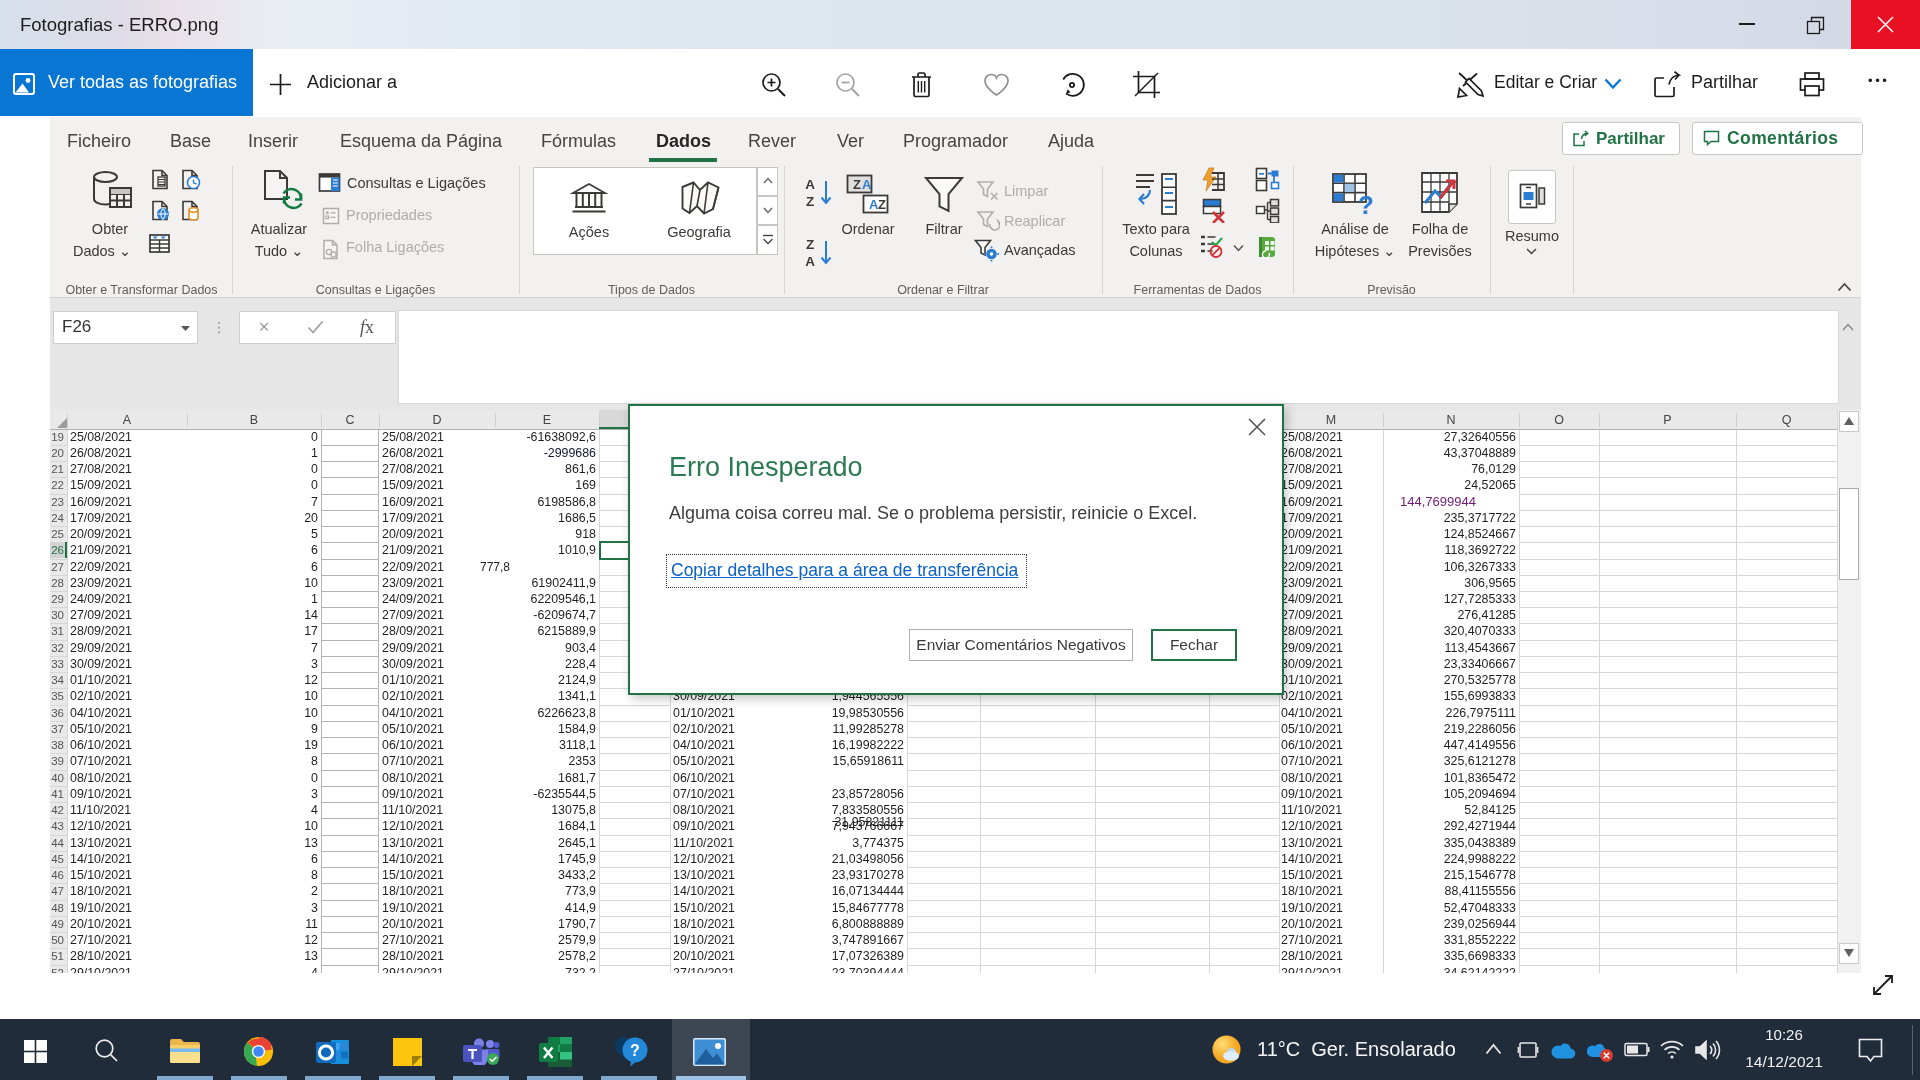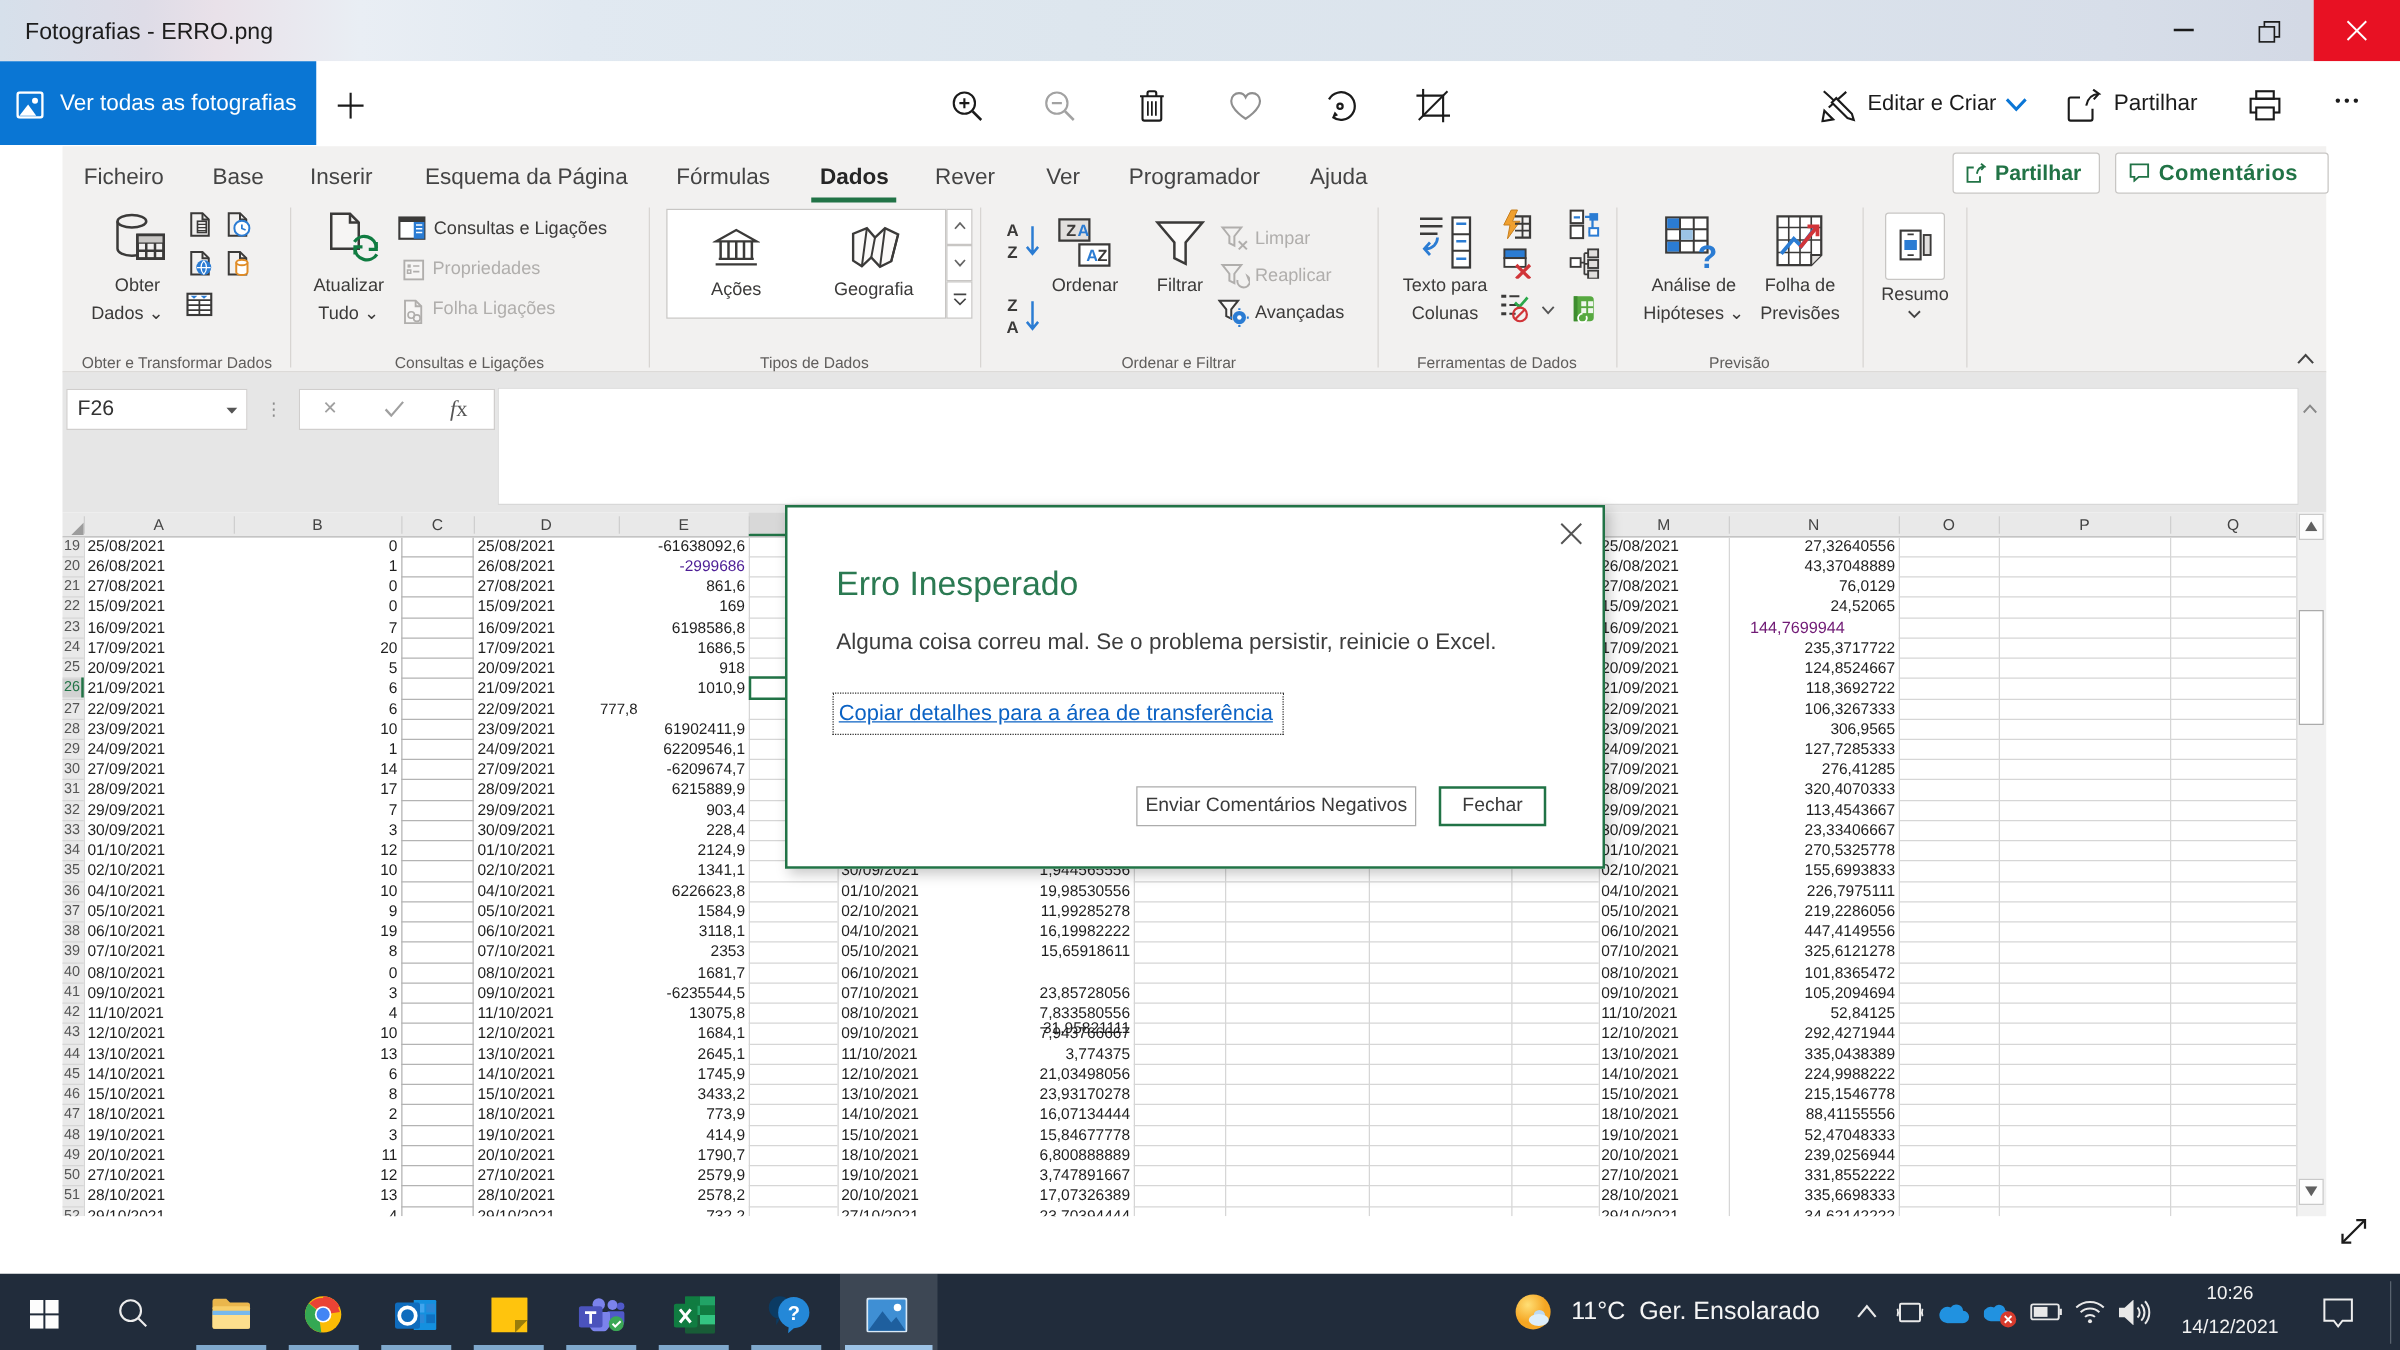--- a/index.html
+++ b/index.html
@@ -22,20 +22,21 @@
 <div style="position:absolute;left:0px;top:49px;width:253px;height:67px;background:#0a76d4;"></div>
 <svg style="position:absolute;left:13px;top:73px;" width="22" height="22" viewBox="0 0 22 22">
       <rect x="1" y="1" width="20" height="20" rx="2" fill="none" stroke="#fff" stroke-width="2"></rect>
       <circle cx="15" cy="7.5" r="2.4" fill="#fff"></circle>
       <path d="M2.5 19.5 L9.5 10.5 L16 19.5 Z" fill="#fff"></path>
     </svg>
 <div style="position:absolute;left:48px;top:49px;width:210px;height:67px;font-size:18px;color:#fff;text-align:left;font-weight:normal;line-height:67px;white-space:nowrap;">Ver todas as fotografias</div>
 <svg style="position:absolute;left:270px;top:74px;" width="21" height="21" viewBox="0 0 21 21" stroke="#1b1b1b" stroke-width="1.7">
       <path d="M10.5 0 V21 M0 10.5 H21"></path>
     </svg>
+<div style="position:absolute;left:307px;top:49px;width:160px;height:67px;font-size:18px;color:#1b1b1b;text-align:left;font-weight:normal;line-height:67px;white-space:nowrap;">Adicionar a</div>
 <svg style="position:absolute;left:761px;top:72px;" width="26" height="26" viewBox="0 0 26 26" fill="none" stroke="#1b1b1b" stroke-width="1.7">
       <circle cx="10.5" cy="10.5" r="8.5"></circle>
       <path d="M17 17 L24 24" stroke-width="2"></path>
       <path d="M10.5 6.5 V14.5 M6.5 10.5 H14.5"></path>
     </svg>
 <svg style="position:absolute;left:835px;top:72px;" width="26" height="26" viewBox="0 0 26 26" fill="none" stroke="#a2a2a2" stroke-width="1.7">
       <circle cx="10.5" cy="10.5" r="8.5"></circle>
       <path d="M17 17 L24 24" stroke-width="2"></path>
       <path d="M6.5 10.5 H14.5"></path>
     </svg>
@@ -750,21 +751,21 @@
 <div style="position:absolute;left:48px;top:534.52px;width:16px;height:16px;font-size:11.5px;color:#555;text-align:right;font-weight:normal;line-height:16px;white-space:nowrap;">52</div>
 <div style="position:absolute;left:70px;top:-1.3999999999999773px;width:116px;height:16px;font-size:12.4px;color:#1f1f1f;text-align:left;font-weight:normal;line-height:16px;white-space:nowrap;">25/08/2021</div>
 <div style="position:absolute;left:200px;top:-1.3999999999999773px;width:118px;height:16px;font-size:12.4px;color:#1f1f1f;text-align:right;font-weight:normal;line-height:16px;white-space:nowrap;">0</div>
 <div style="position:absolute;left:382px;top:-1.3999999999999773px;width:112px;height:16px;font-size:12.4px;color:#1f1f1f;text-align:left;font-weight:normal;line-height:16px;white-space:nowrap;">25/08/2021</div>
 <div style="position:absolute;left:480px;top:-1.3999999999999773px;width:116px;height:16px;font-size:12.4px;color:#1f1f1f;text-align:right;font-weight:normal;line-height:16px;white-space:nowrap;">-61638092,6</div>
 <div style="position:absolute;left:1281px;top:-1.3999999999999773px;width:102px;height:16px;font-size:12.4px;color:#1f1f1f;text-align:left;font-weight:normal;line-height:16px;white-space:nowrap;">25/08/2021</div>
 <div style="position:absolute;left:1400px;top:-1.3999999999999773px;width:116px;height:16px;font-size:12.4px;color:#1f1f1f;text-align:right;font-weight:normal;line-height:16px;white-space:nowrap;">27,32640556</div>
 <div style="position:absolute;left:70px;top:14.840000000000032px;width:116px;height:16px;font-size:12.4px;color:#1f1f1f;text-align:left;font-weight:normal;line-height:16px;white-space:nowrap;">26/08/2021</div>
 <div style="position:absolute;left:200px;top:14.840000000000032px;width:118px;height:16px;font-size:12.4px;color:#1f1f1f;text-align:right;font-weight:normal;line-height:16px;white-space:nowrap;">1</div>
 <div style="position:absolute;left:382px;top:14.840000000000032px;width:112px;height:16px;font-size:12.4px;color:#1f1f1f;text-align:left;font-weight:normal;line-height:16px;white-space:nowrap;">26/08/2021</div>
-<div style="position:absolute;left:480px;top:14.840000000000032px;width:116px;height:16px;font-size:12.4px;color:#4c1d95;text-align:right;font-weight:normal;line-height:16px;white-space:nowrap;">-2999686</div>
+<div style="position:absolute;left:480px;top:14.840000000000032px;width:116px;height:16px;font-size:12.4px;color:#0f172a;text-align:right;font-weight:normal;line-height:16px;white-space:nowrap;">-2999686</div>
 <div style="position:absolute;left:1281px;top:14.840000000000032px;width:102px;height:16px;font-size:12.4px;color:#1f1f1f;text-align:left;font-weight:normal;line-height:16px;white-space:nowrap;">26/08/2021</div>
 <div style="position:absolute;left:1400px;top:14.840000000000032px;width:116px;height:16px;font-size:12.4px;color:#1f1f1f;text-align:right;font-weight:normal;line-height:16px;white-space:nowrap;">43,37048889</div>
 <div style="position:absolute;left:70px;top:31.08000000000004px;width:116px;height:16px;font-size:12.4px;color:#1f1f1f;text-align:left;font-weight:normal;line-height:16px;white-space:nowrap;">27/08/2021</div>
 <div style="position:absolute;left:200px;top:31.08000000000004px;width:118px;height:16px;font-size:12.4px;color:#1f1f1f;text-align:right;font-weight:normal;line-height:16px;white-space:nowrap;">0</div>
 <div style="position:absolute;left:382px;top:31.08000000000004px;width:112px;height:16px;font-size:12.4px;color:#1f1f1f;text-align:left;font-weight:normal;line-height:16px;white-space:nowrap;">27/08/2021</div>
 <div style="position:absolute;left:480px;top:31.08000000000004px;width:116px;height:16px;font-size:12.4px;color:#1f1f1f;text-align:right;font-weight:normal;line-height:16px;white-space:nowrap;">861,6</div>
 <div style="position:absolute;left:1281px;top:31.08000000000004px;width:102px;height:16px;font-size:12.4px;color:#1f1f1f;text-align:left;font-weight:normal;line-height:16px;white-space:nowrap;">27/08/2021</div>
 <div style="position:absolute;left:1400px;top:31.08000000000004px;width:116px;height:16px;font-size:12.4px;color:#1f1f1f;text-align:right;font-weight:normal;line-height:16px;white-space:nowrap;">76,0129</div>
 <div style="position:absolute;left:70px;top:47.32000000000005px;width:116px;height:16px;font-size:12.4px;color:#1f1f1f;text-align:left;font-weight:normal;line-height:16px;white-space:nowrap;">15/09/2021</div>
 <div style="position:absolute;left:200px;top:47.32000000000005px;width:118px;height:16px;font-size:12.4px;color:#1f1f1f;text-align:right;font-weight:normal;line-height:16px;white-space:nowrap;">0</div>

